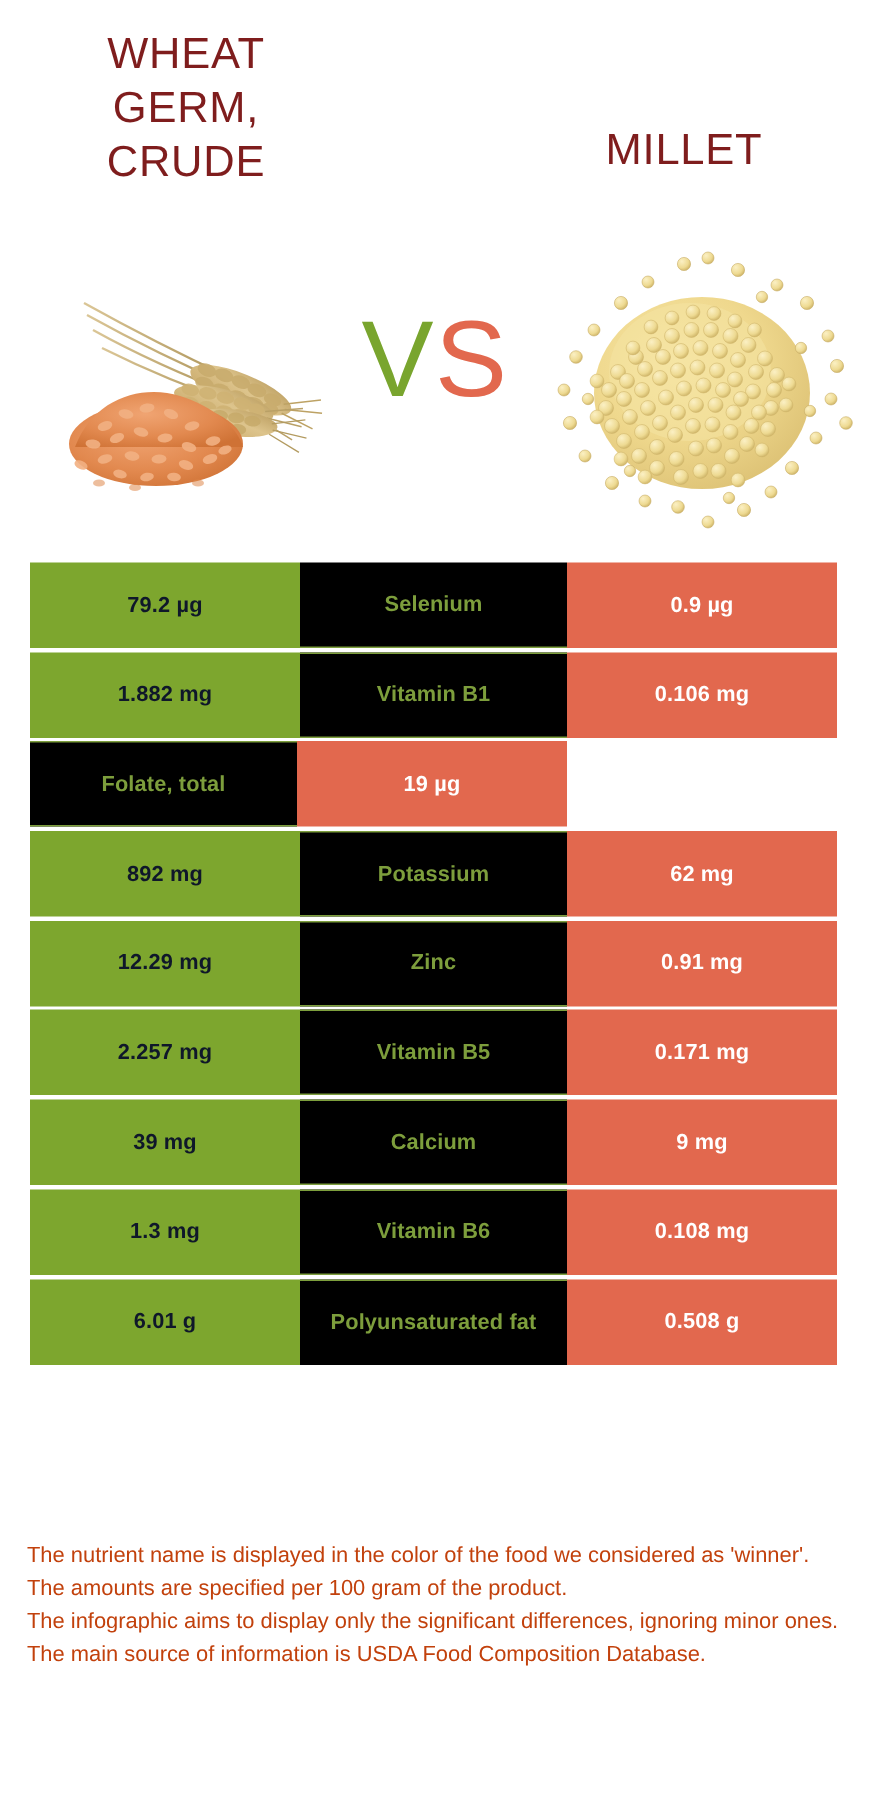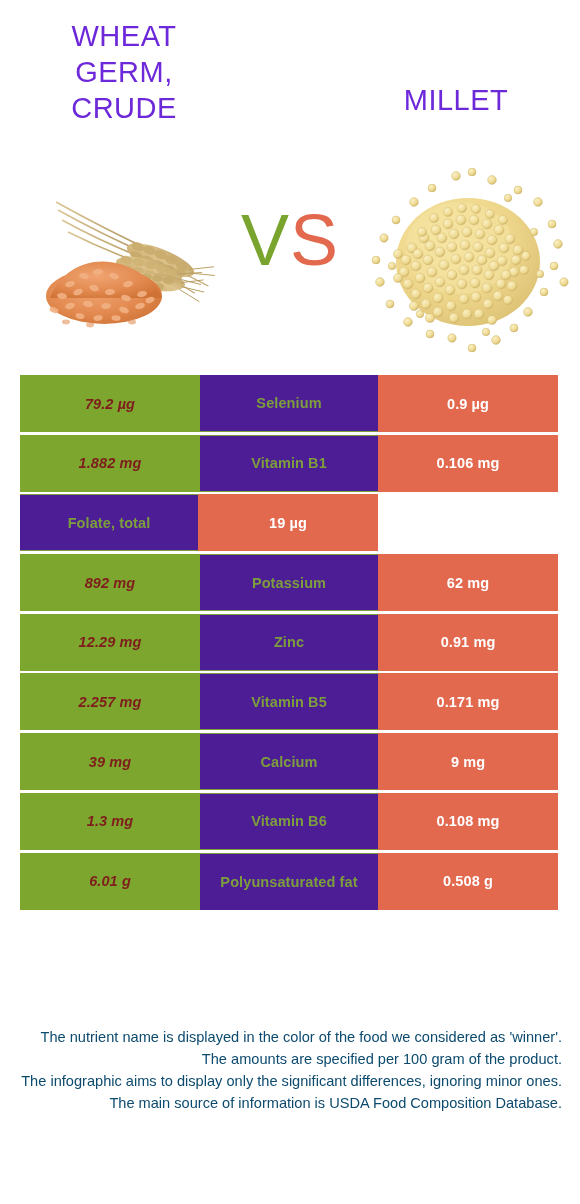--- a/index.html
+++ b/index.html
@@ -24,21 +24,21 @@
     height: 170px;
   }
   .food-title {
     position: absolute;
     top: 18px;
     font-family: "Liberation Sans", sans-serif;
     font-weight: 300;
     font-size: 29px;
     line-height: 36px;
     letter-spacing: 0.5px;
-    color: #6d28d9;
+    color: #7f1d1d;
     text-align: center;
     text-transform: uppercase;
   }
   .food-title.left  { left: 28px;  width: 192px; }
   .food-title.right { left: 360px; width: 192px; top: 82px; }
 
   
   .media {
     position: absolute;
     top: 160px;
@@ -87,49 +87,48 @@
     align-items: center;
     justify-content: center;
     font-size: 14.5px;
     font-weight: 600;
     letter-spacing: 0.1px;
     box-sizing: border-box;
   }
   .cell.left {
     width: 180px;
     background: #7da62e;
-    color: #7f1d1d;
-    font-style: italic;
+    color: #0f172a;
   }
   .cell.mid {
     width: 178px;
-    background: #4c1d95;
+    background: #000000;
     color: #7d9e3c;
     border-top: 1px solid #7d9e3c;
     border-bottom: 1px solid #7d9e3c;
   }
   .row:first-child .cell.mid { border-top: none; }
   .row:last-child  .cell.mid { border-bottom: none; }
   .cell.right {
     width: 180px;
     background: #e2684e;
     color: #ffffff;
     text-align: center;
   }
 
   
   .footer {
     position: absolute;
     left: 18px;
     top: 1026px;
     width: 544px;
-    text-align: right;
+    text-align: left;
     font-size: 14.6px;
     line-height: 22px;
-    color: #0c4a6e;
+    color: #c2410c;
   }
   .footer p { margin: 0; }
 </style>
 </head>
 <body>
 
 <div class="header">
   <div class="food-title left">Wheat germ, crude</div>
   <div class="food-title right">Millet</div>
 </div>

